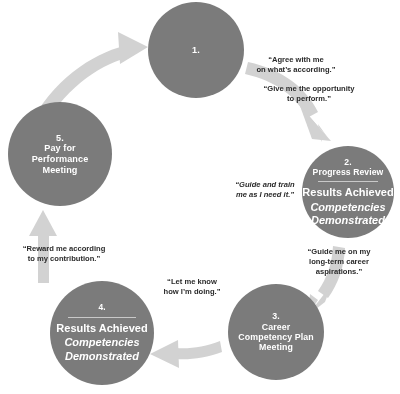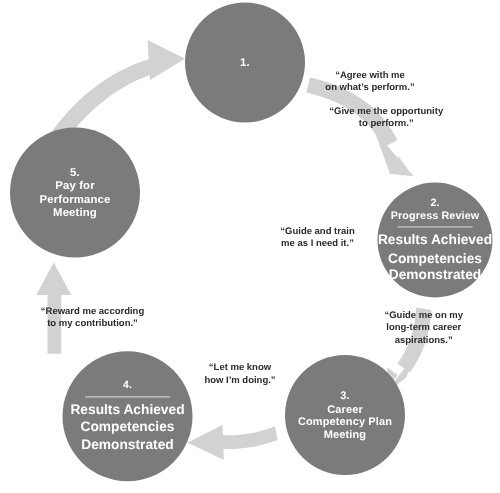--- a/index.html
+++ b/index.html
@@ -47,44 +47,45 @@
     background: #c9c9c9;
     margin: 4px 0 3px 0;
   }
   .node-sub {
     font-weight: bold;
     line-height: 1.2;
     margin-top: 1px;
   }
   .node-sub + .node-sub {
     margin-top: 1px;
+    font-style: italic;
   }
   .quote {
     position: absolute;
     color: #2b2b2b;
     font-weight: bold;
     font-size: 7.6px;
     line-height: 1.32;
     text-align: center;
     white-space: pre-line;
   }
   
   #node-1 { left: 148px; top: 2px;   width: 96px; height: 96px; font-size: 9.1px; }
   #node-2 { left: 302px; top: 146px; width: 92px; height: 92px; font-size: 8.6px; }
   #node-3 { left: 228px; top: 284px; width: 96px; height: 96px; font-size: 8.8px; }
   #node-4 { left: 50px;  top: 281px; width: 104px;height: 104px;font-size: 8.4px; }
   #node-5 { left: 8px;   top: 102px; width: 104px;height: 104px;font-size: 9.1px; }
   #node-2 .node-sub, #node-4 .node-sub { font-size: 11px; }
   
   #quote-1 { left: 248px; top: 55px;  width: 96px; }
   #quote-2 { left: 256px; top: 84px;  width: 106px; }
-  #quote-3 { left: 208px; top: 180px; width: 92px; }
+  #quote-3 { left: 219px; top: 180px; width: 92px; font-style: italic; }
   #quote-4 { left: 292px; top: 247px; width: 94px; }
-  #quote-5 { left: 146px; top: 289px; width: 92px; }
-  #quote-6 { left: 18px;   top: 244px; width: 112px; }
+  #quote-5 { left: 146px; top: 277px; width: 92px; }
+  #quote-6 { left: 8px;   top: 244px; width: 112px; }
 </style>
 </head>
 <body>
 
 <div id="canvas">
 
   <svg id="arrow-layer" viewBox="0 0 400 394" width="400" height="394" aria-hidden="true">
 
     <g>
       <path d="M 28 128 C 52 80 92 54 124 46 L 126 58 C 98 66 62 90 40 134 Z" fill="#d2d2d2"></path>
@@ -143,21 +144,21 @@
   </div>
 
   <div class="node" id="node-5">
     <div class="node-title">5.</div>
     <div class="node-title" style="white-space:pre-line;">Pay for
 Performance
 Meeting</div>
   </div>
 
   <div class="quote" id="quote-1">“Agree with me
-on what’s perform.”</div>
+on what’s according.”</div>
   <div class="quote" id="quote-2">“Give me the opportunity
 to perform.”</div>
   <div class="quote" id="quote-3">“Guide and train
 me as I need it.”</div>
   <div class="quote" id="quote-4">“Guide me on my
 long-term career
 aspirations.”</div>
   <div class="quote" id="quote-5">“Let me know
 how I’m doing.”</div>
   <div class="quote" id="quote-6">“Reward me according

